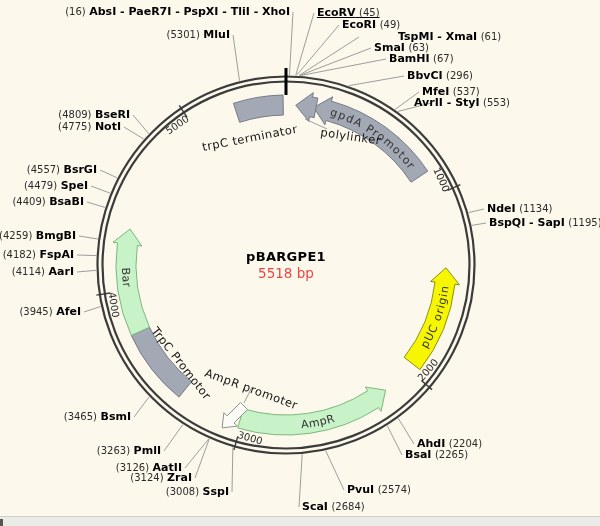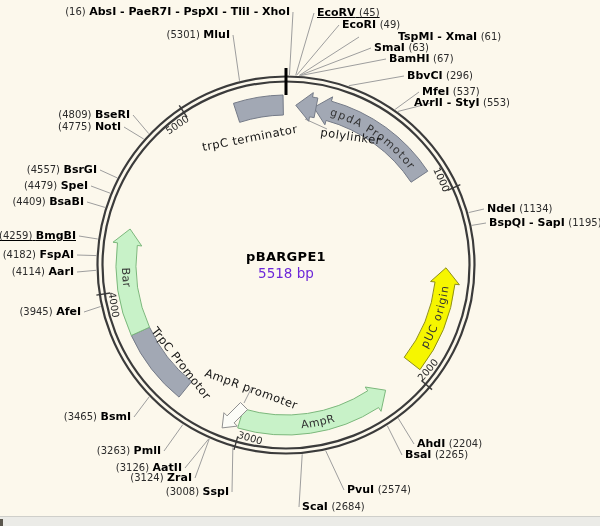--- a/index.html
+++ b/index.html
@@ -6,21 +6,21 @@
   body{width:600px;height:526px;background:#fcf8ec;position:relative;overflow:hidden;
        font-family:"DejaVu Sans","Liberation Sans",sans-serif;}
   #stage{position:absolute;left:0;top:0;width:600px;height:516px;}
   #map-svg{position:absolute;left:0;top:0;}
   #overlay{position:absolute;left:0;top:0;width:600px;height:516px;pointer-events:none;}
   .site{position:absolute;white-space:nowrap;font-size:11px;color:#000;line-height:12px;}
   .site .nm{font-weight:bold;color:#000;}
   .site .ps{font-weight:normal;font-size:10px;color:#2b2b2b;}
   #title-block{position:absolute;top:249px;left:286px;transform:translateX(-50%);text-align:center;}
   #plasmid-name{font-size:13px;font-weight:bold;color:#000;letter-spacing:.3px;}
-  #plasmid-size{font-size:13.5px;color:#6d28d9;margin-top:1px;}
+  #plasmid-size{font-size:13.5px;color:#ef4444;margin-top:1px;}
   .leader{stroke:#9e9e9e;stroke-width:1;fill:none;}
   .tickline{stroke:#3a3a3a;stroke-width:1.4;}
   .zerotick{stroke:#000;stroke-width:3;}
   .ticktext{font-size:10px;fill:#2a2a2a;}
   .arctext{font-size:11px;fill:#333;}
   .exttext{font-size:11.5px;fill:#141414;letter-spacing:.5px;}
   .ring{fill:none;stroke:#3b3b3b;stroke-width:2.2;}
   #bottom-bar{position:absolute;left:0;top:516px;width:600px;height:10px;background:#ebebe7;
               border-top:1px solid #cfcfca;box-sizing:border-box;}
   #bottom-bar .corner{position:absolute;left:0;top:2px;width:3px;height:8px;background:#5a564d;}
@@ -125,21 +125,21 @@
       <div class="site" style="left: 405px; top: 455px; transform: translateY(-50%);"><span class="nm">BsaI</span>&nbsp;<span class="ps">(2265)</span></div>
       <div class="site" style="left: 347px; top: 490px; transform: translateY(-50%);"><span class="nm">PvuI</span>&nbsp;<span class="ps">(2574)</span></div>
       <div class="site" style="left: 302px; top: 507px; transform: translateY(-50%);"><span class="nm">ScaI</span>&nbsp;<span class="ps">(2684)</span></div>
       <div class="site" style="left: 290px; top: 12px; transform: translate(-100%, -50%);"><span class="ps">(16)</span>&nbsp;<span class="nm">AbsI - PaeR7I - PspXI - TliI - XhoI</span></div>
       <div class="site" style="left: 230px; top: 35px; transform: translate(-100%, -50%); padding-left: 6px;"><span class="ps">(5301)</span>&nbsp;<span class="nm">MluI</span></div>
       <div class="site" style="left: 130px; top: 115px; transform: translate(-100%, -50%);"><span class="ps">(4809)</span>&nbsp;<span class="nm">BseRI</span></div>
       <div class="site" style="left: 121px; top: 127px; transform: translate(-100%, -50%);"><span class="ps">(4775)</span>&nbsp;<span class="nm">NotI</span></div>
       <div class="site" style="left: 97px; top: 170px; transform: translate(-100%, -50%);"><span class="ps">(4557)</span>&nbsp;<span class="nm">BsrGI</span></div>
       <div class="site" style="left: 88px; top: 186px; transform: translate(-100%, -50%);"><span class="ps">(4479)</span>&nbsp;<span class="nm">SpeI</span></div>
       <div class="site" style="left: 84px; top: 202px; transform: translate(-100%, -50%);"><span class="ps">(4409)</span>&nbsp;<span class="nm">BsaBI</span></div>
-      <div class="site" style="left: 76px; top: 236px; transform: translate(-100%, -50%); text-decoration: underline;"><span class="ps">(4259)</span>&nbsp;<span class="nm">BmgBI</span></div>
+      <div class="site" style="left: 76px; top: 236px; transform: translate(-100%, -50%);"><span class="ps">(4259)</span>&nbsp;<span class="nm">BmgBI</span></div>
       <div class="site" style="left: 74px; top: 255px; transform: translate(-100%, -50%);"><span class="ps">(4182)</span>&nbsp;<span class="nm">FspAI</span></div>
       <div class="site" style="left: 74px; top: 272px; transform: translate(-100%, -50%);"><span class="ps">(4114)</span>&nbsp;<span class="nm">AarI</span></div>
       <div class="site" style="left: 81px; top: 312px; transform: translate(-100%, -50%);"><span class="ps">(3945)</span>&nbsp;<span class="nm">AfeI</span></div>
       <div class="site" style="left: 131px; top: 417px; transform: translate(-100%, -50%); text-align: right;"><span class="ps">(3465)</span>&nbsp;<span class="nm">BsmI</span></div>
       <div class="site" style="left: 161px; top: 451px; transform: translate(-100%, -50%);"><span class="ps">(3263)</span>&nbsp;<span class="nm">PmlI</span></div>
       <div class="site" style="left: 182px; top: 468px; transform: translate(-100%, -50%);"><span class="ps">(3126)</span>&nbsp;<span class="nm">AatII</span></div>
       <div class="site" style="left: 192px; top: 478px; transform: translate(-100%, -50%);"><span class="ps">(3124)</span>&nbsp;<span class="nm">ZraI</span></div>
       <div class="site" style="left: 229px; top: 492px; transform: translate(-100%, -50%);"><span class="ps">(3008)</span>&nbsp;<span class="nm">SspI</span></div>
     </div>
 </div>

